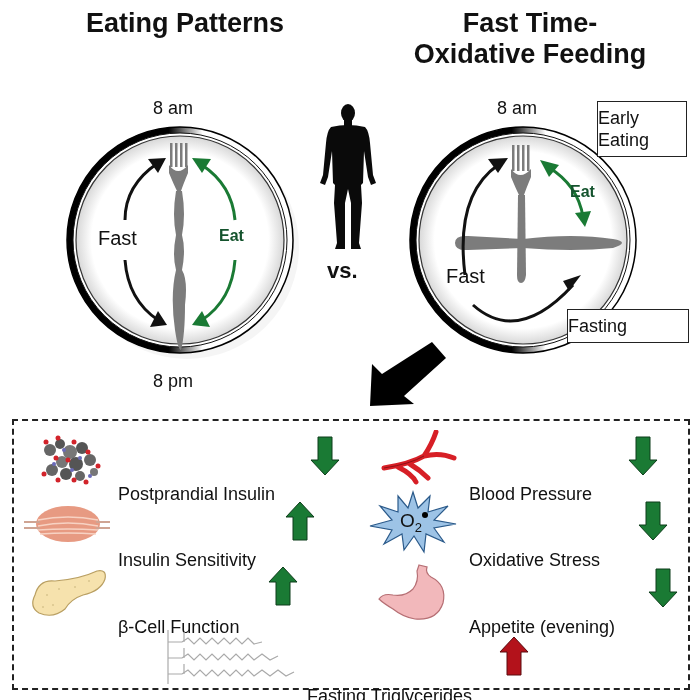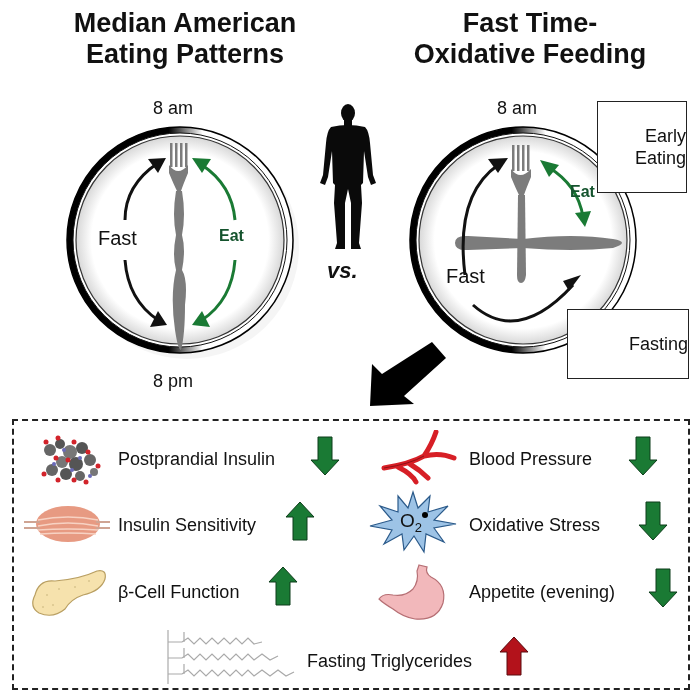--- a/index.html
+++ b/index.html
@@ -3,30 +3,29 @@
 <meta charset="utf-8">
 <style>
   html,body{margin:0;padding:0;background:#fff;}
   body{width:700px;height:700px;position:relative;overflow:hidden;font-family:"Liberation Sans",sans-serif;color:#111;}
   .abs{position:absolute;}
   .title{font-weight:bold;font-size:27px;line-height:31px;text-align:center;color:#111;}
   .time{font-size:18px;color:#111;}
   .plate-svg{position:absolute;}
   .lbl{font-size:20px;}
   .eat{color:#14532d;font-weight:bold;font-size:16px;}
-  .box{position:absolute;border:1.5px solid #222;background:#fff;font-size:18px;text-align:right;line-height:22px;padding:23px 0;}
+  .box{position:absolute;border:1.5px solid #222;background:#fff;font-size:18px;text-align:left;line-height:22px;padding:5px 0;}
   .vs{font-weight:bold;font-size:22px;}
   .dash-box{position:absolute;left:12px;top:419px;width:674px;height:267px;border:2px dashed #222;}
-  .item-label{font-size:18px;color:#111;white-space:nowrap;}
+  .item-label{font-size:18px;color:#111;white-space:nowrap;margin-top:35px;}
 </style>
 </head>
 <body>
 
 <div class="abs title" style="left:40px;top:8px;width:290px;">
-  <div>Median American</div>
   <div>Eating Patterns</div>
 </div>
 <div class="abs title" style="left:380px;top:8px;width:300px;">
   <div>Fast Time-</div>
   <div>Oxidative Feeding</div>
 </div>
 
 <div class="abs time" style="left:153px;top:98px;">8 am</div>
 <div class="abs time" style="left:153px;top:371px;">8 pm</div>
 
@@ -70,21 +69,21 @@
 <div class="abs lbl" style="left:98px;top:227px;">Fast</div>
 <div class="abs eat" style="left:219px;top:227px;">Eat</div>
 
 <svg class="abs" width="70" height="150" style="left:313px;top:103px;" viewBox="0 0 70 150">
   <g fill="#0a0a0a">
     <ellipse cx="35" cy="10" rx="7" ry="9"></ellipse>
     <rect x="31" y="17" width="8" height="6"></rect>
     <path d="M18 24 Q35 20 52 24 Q56 28 57 40 L60 72 L63 80 L58 82 L55 74 L51 48 L50 80 L48 82 L49 100 L46 140 L48 146 L38 146 L38 100 L35 86 L32 100 L32 146 L22 146 L24 140 L21 100 L22 82 L20 80 L19 48 L15 74 L12 82 L7 80 L10 72 L13 40 Q14 28 18 24 Z"></path>
   </g>
 </svg>
-<div class="abs vs" style="left:327px;top:258px;font-style:italic;">vs.</div>
+<div class="abs vs" style="left:327px;top:258px;">vs.</div>
 
 <div class="abs time" style="left:497px;top:98px;">8 am</div>
 <div class="abs time" style="left:632px;top:250px;transform:rotate(90deg);transform-origin:left top;">2 pm</div>
 
 <svg class="plate-svg" width="300" height="260" style="left:373px;top:115px;" viewBox="0 0 300 260">
   <defs>
     <radialGradient id="pshadow2" cx="50%" cy="50%" r="50%">
       <stop offset="85%" stop-color="#fff"></stop>
       <stop offset="100%" stop-color="#d8d8d8"></stop>
     </radialGradient>

